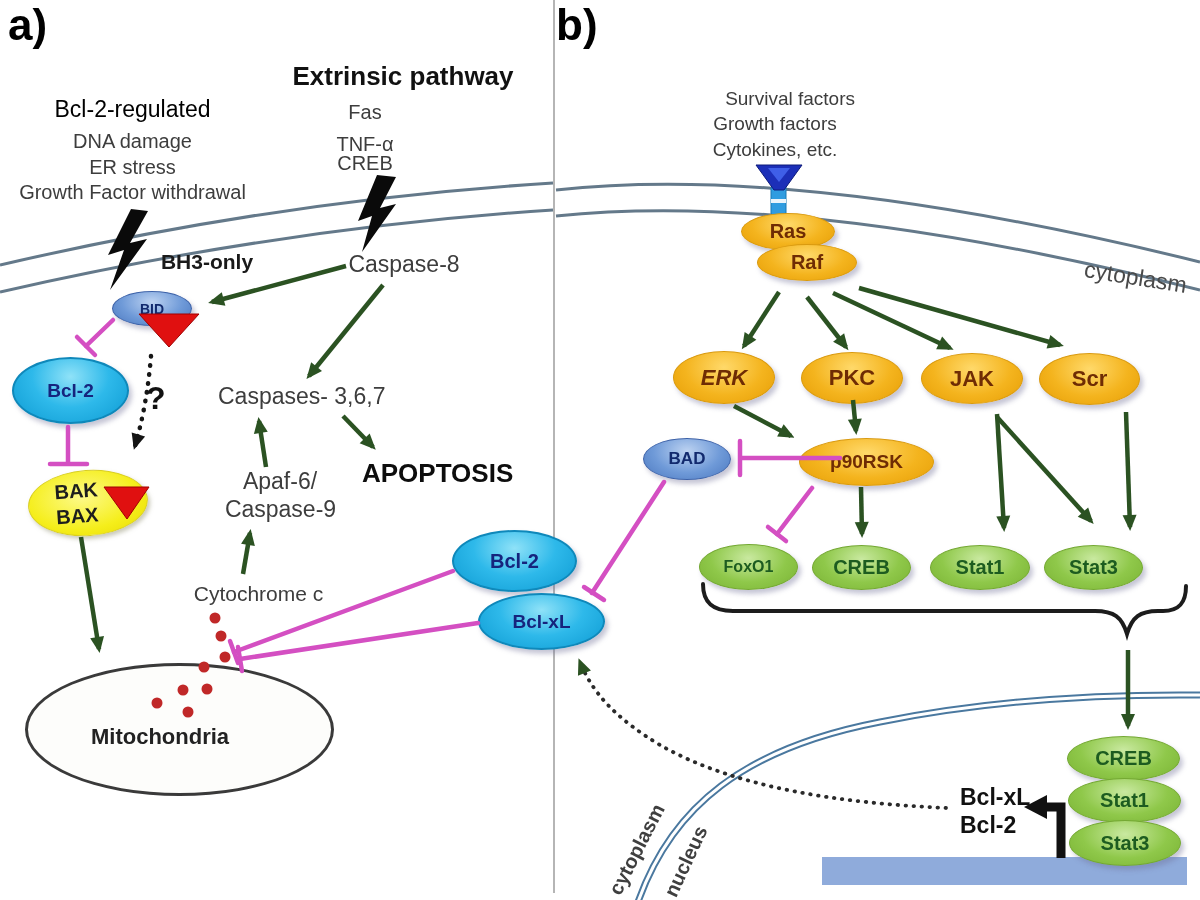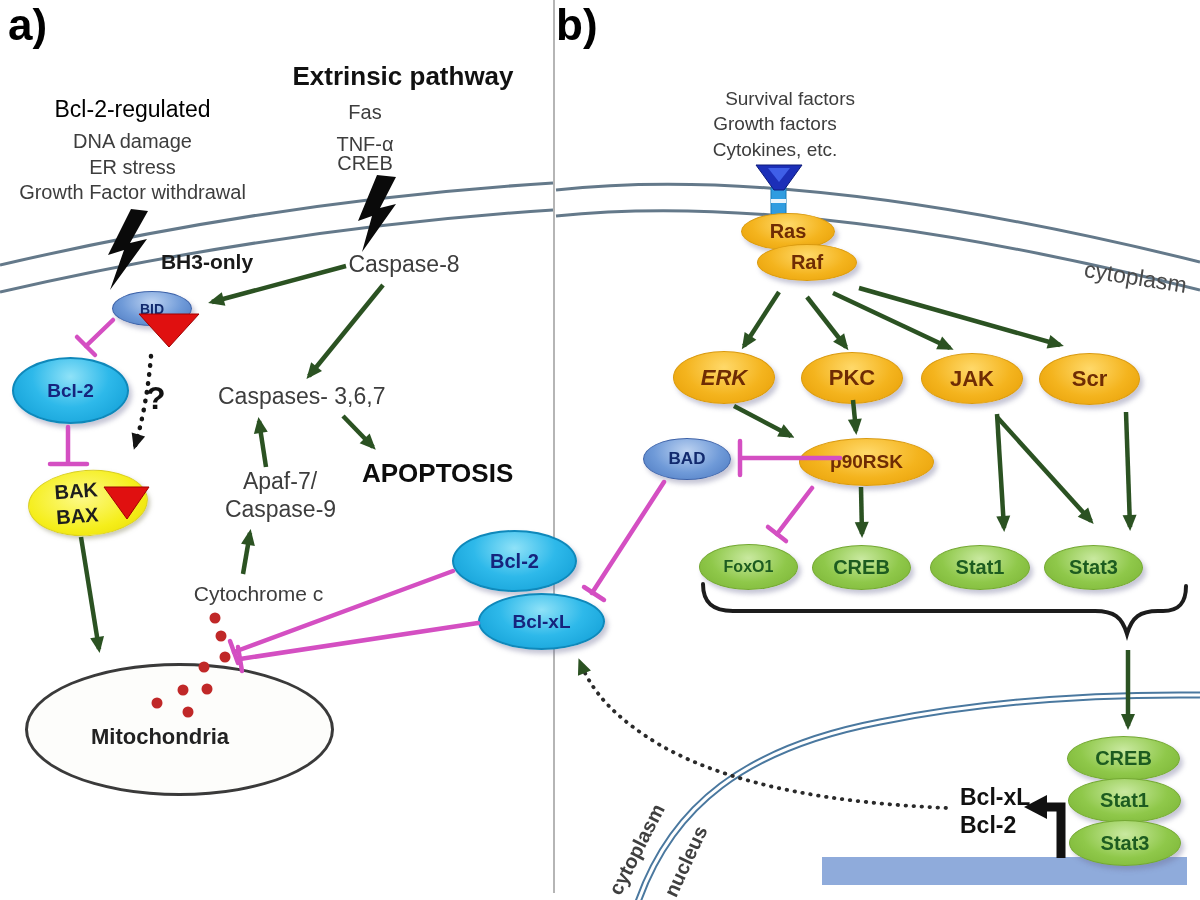--- a/index.html
+++ b/index.html
@@ -216,21 +216,21 @@
   <div class="lbl" style="left:0px;top:181px;width:265px;font-size:20px;">Growth Factor withdrawal</div>
 
   <div class="lbl" style="left:288px;top:62px;width:230px;font-size:26px;font-weight:bold;color:#111;">Extrinsic pathway</div>
   <div class="lbl" style="left:300px;top:101px;width:130px;font-size:20px;">Fas</div>
   <div class="lbl" style="left:300px;top:133px;width:130px;font-size:20px;">TNF-α</div>
   <div class="lbl" style="left:300px;top:152px;width:130px;font-size:20px;">CREB</div>
 
   <div class="lbl" style="left:152px;top:250px;width:110px;font-size:21px;font-weight:bold;color:#1a1a1a;">BH3-only</div>
   <div class="lbl" style="left:348px;top:251px;width:112px;font-size:23px;">Caspase-8</div>
   <div class="lbl" style="left:218px;top:383px;width:165px;font-size:23px;text-align:center;">Caspases- 3,6,7</div>
-  <div class="lbl" style="left:225px;top:468px;width:110px;font-size:23px;">Apaf-7/</div>
+  <div class="lbl" style="left:225px;top:468px;width:110px;font-size:23px;">Apaf-6/</div>
   <div class="lbl" style="left:213px;top:496px;width:135px;font-size:23px;text-align:center;">Caspase-9</div>
   <div class="lbl" style="left:362px;top:459px;width:150px;font-size:26px;font-weight:bold;color:#0d0d0d;">APOPTOSIS</div>
   <div class="lbl" style="left:186px;top:582px;width:145px;font-size:21px;">Cytochrome c</div>
   <div class="lbl" style="left:146px;top:380px;font-size:32px;font-weight:bold;color:#111;">?</div>
   <div class="lbl" style="left:80px;top:724px;width:160px;font-size:22px;font-weight:bold;color:#222;">Mitochondria</div>
 
   <div class="lbl" style="left:695px;top:88px;width:160px;font-size:19px;text-align:right;">Survival factors</div>
   <div class="lbl" style="left:695px;top:113px;width:160px;font-size:19px;">Growth factors</div>
   <div class="lbl" style="left:695px;top:139px;width:160px;font-size:19px;">Cytokines, etc.</div>
 

